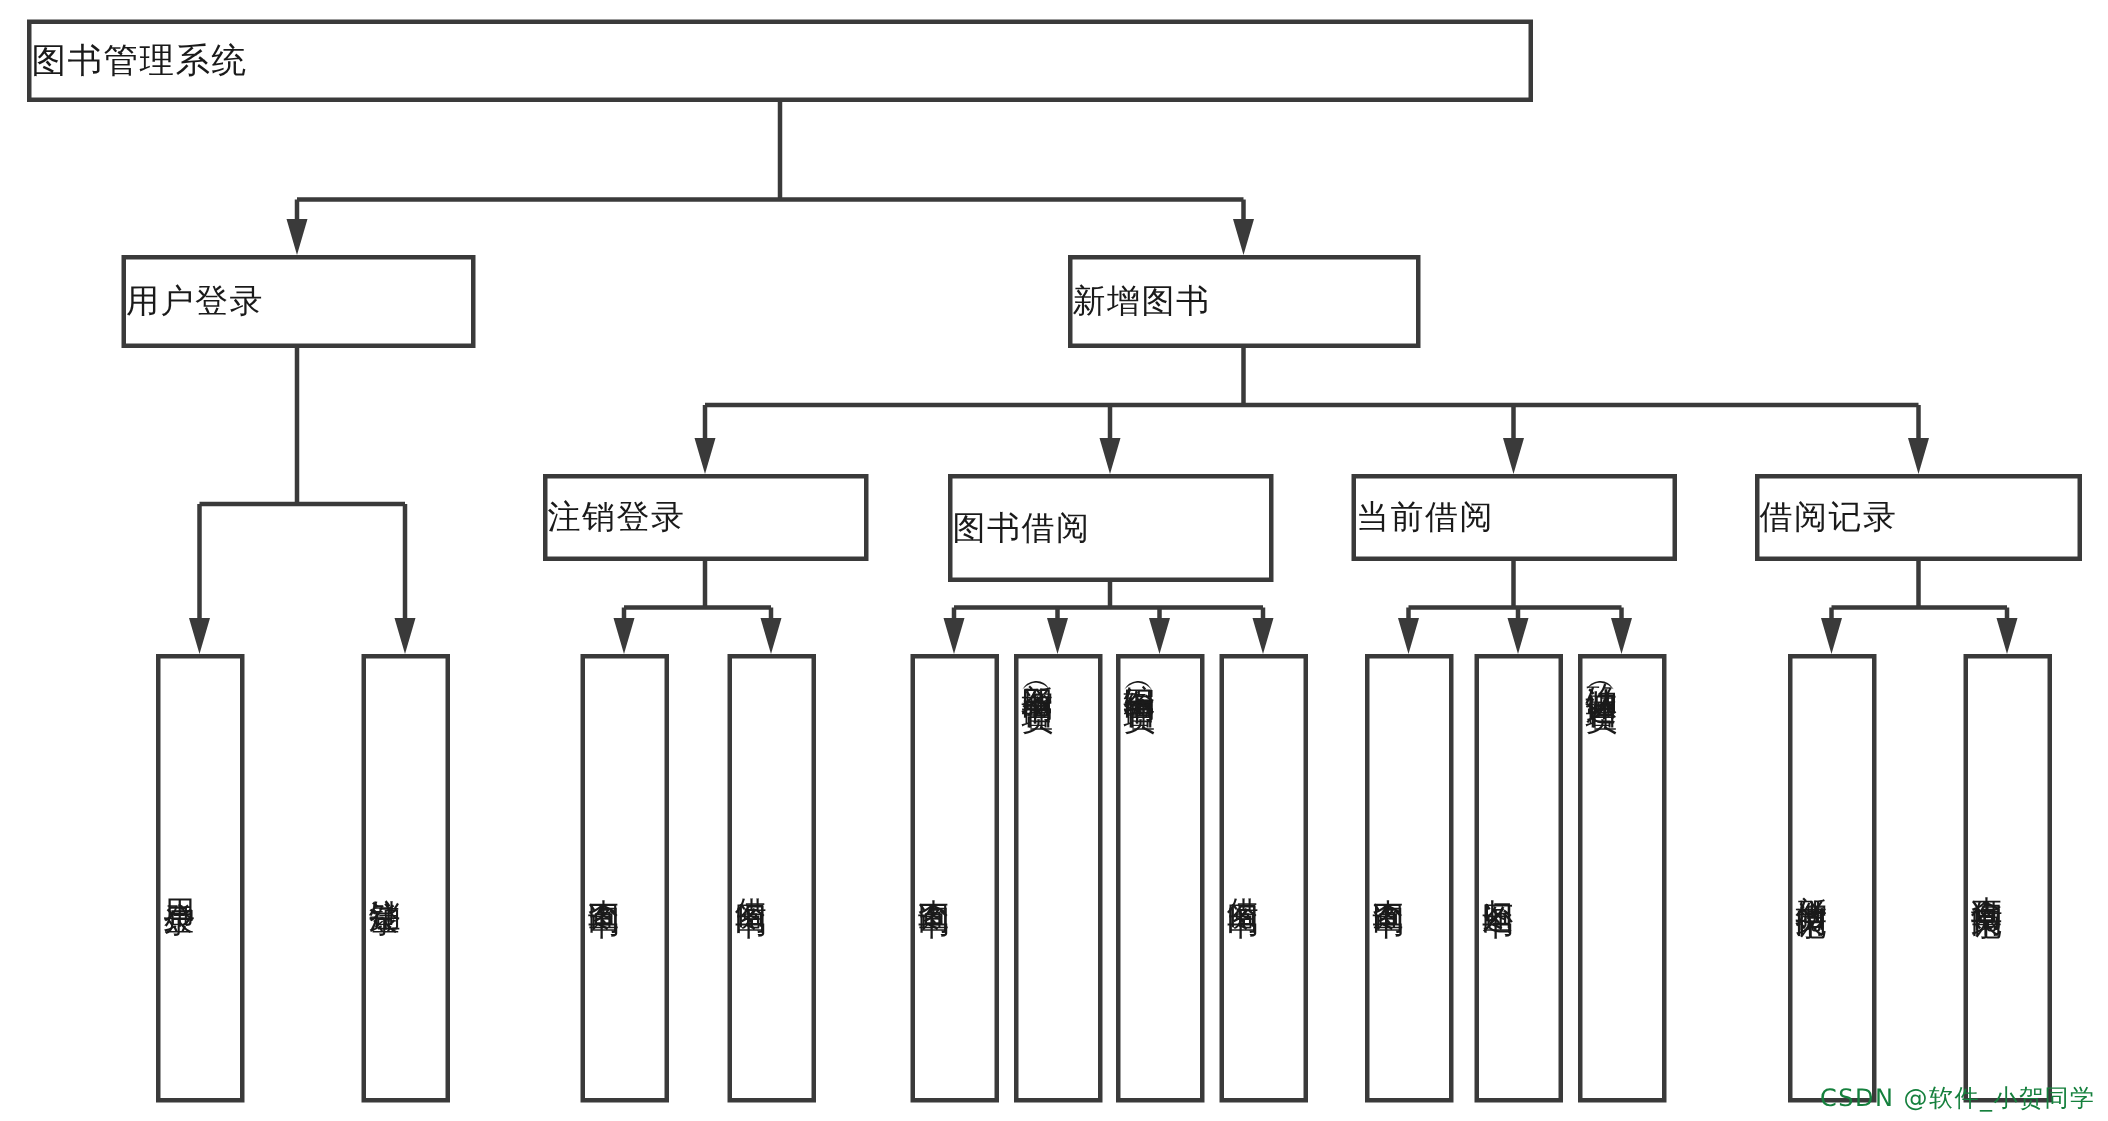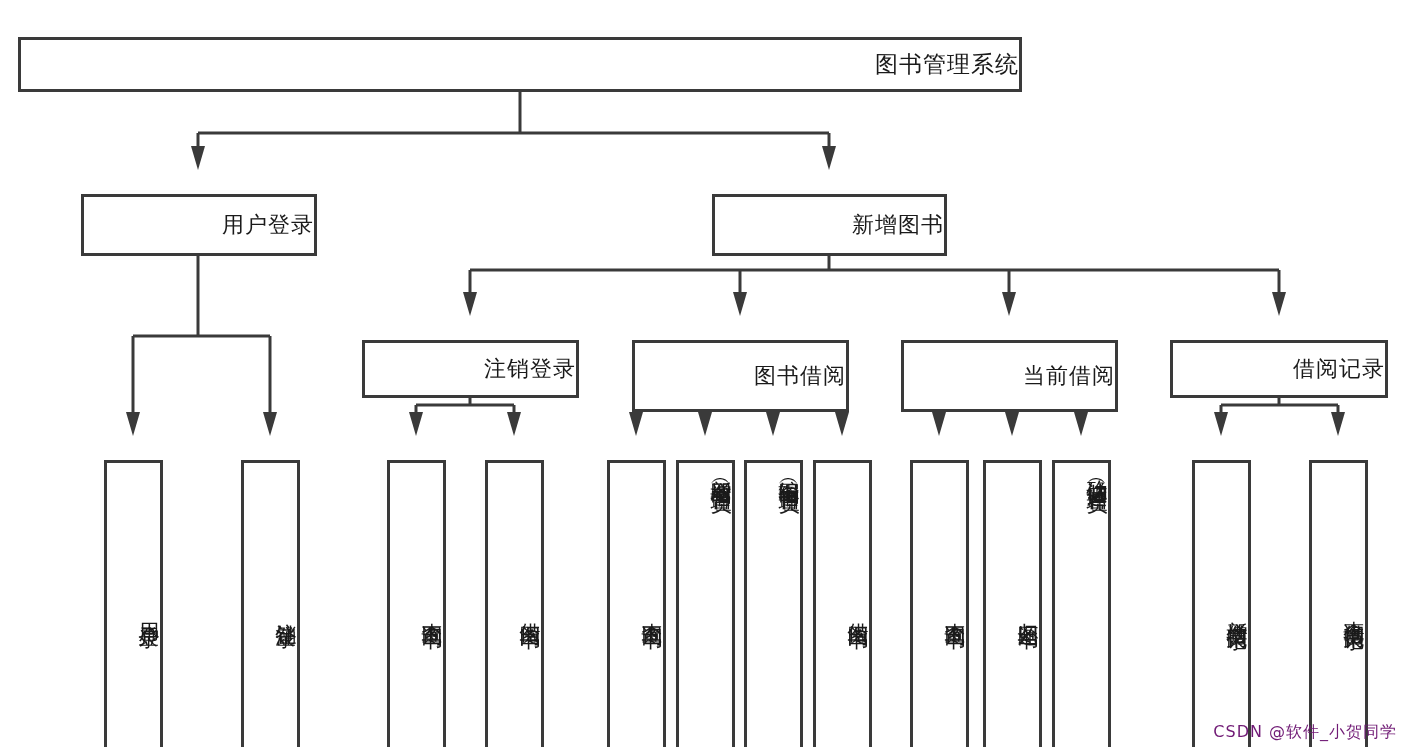--- a/index.html
+++ b/index.html
@@ -20,23 +20,22 @@
     height: 747px;
     background: #ffffff;
   }
   .node {
     position: absolute;
     box-sizing: border-box;
     background: #ffffff;
     border: 3px solid #3a3a3a;
     display: flex;
     align-items: center;
-    justify-content: flex-end;
+    justify-content: flex-start;
     color: #1a1a1a;
-    margin-top: 24px;
   }
   .node.horizontal {
     font-size: 22px;
     letter-spacing: 1px;
   }
   .node.root {
     font-size: 23px;
   }
   .node.vertical {
     align-items: flex-start;
@@ -71,21 +70,21 @@
     fill: none;
   }
   .arrow-head {
     fill: #3a3a3a;
   }
   #watermark {
     position: absolute;
     right: 8px;
     bottom: 4px;
     font-size: 16px;
-    color: #701a75;
+    color: #15803d;
     letter-spacing: 1px;
     user-select: none;
   }
 </style>
 </head>
 <body>
 
 <div id="diagram-root">
 
   <svg class="links" viewBox="0 0 1405 747" xmlns="http://www.w3.org/2000/svg">
@@ -154,24 +153,24 @@
       </div>
       <div class="node level2 horizontal" style="left: 712px; top: 170px; width: 235px; height: 62px;">
         <span>新增图书</span>
       </div>
       <div class="node level3 horizontal" style="left: 362px; top: 316px; width: 217px; height: 58px;">
         <span>注销登录</span>
       </div>
       <div class="node level3 horizontal" style="left: 632px; top: 316px; width: 217px; height: 72px;">
         <span>图书借阅</span>
       </div>
-      <div class="node level3 horizontal" style="left: 901px; top: 316px; width: 217px; height: 72px;">
+      <div class="node level3 horizontal" style="left: 901px; top: 316px; width: 217px; height: 58px;">
         <span>当前借阅</span>
       </div>
-      <div class="node level3 horizontal" style="left: 1170px; top: 316px; width: 218px; height: 58px; padding-left: 16px;">
+      <div class="node level3 horizontal" style="left: 1170px; top: 316px; width: 218px; height: 58px;">
         <span>借阅记录</span>
       </div>
       <div class="node leaf vertical center-text" style="left: 104px; top: 436px; width: 59px; height: 299px;">
         <span class="vlabel">用户登录</span>
       </div>
       <div class="node leaf vertical center-text" style="left: 241px; top: 436px; width: 59px; height: 299px;">
         <span class="vlabel">注销登录</span>
       </div>
       <div class="node leaf vertical center-text" style="left: 387px; top: 436px; width: 59px; height: 299px;">
         <span class="vlabel">查询图书</span>

